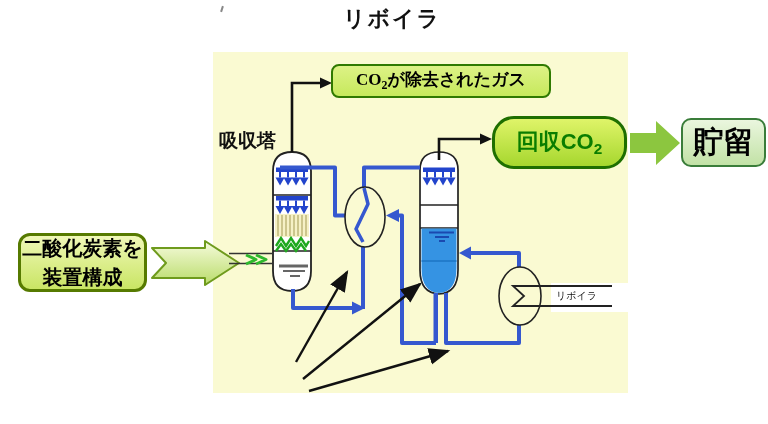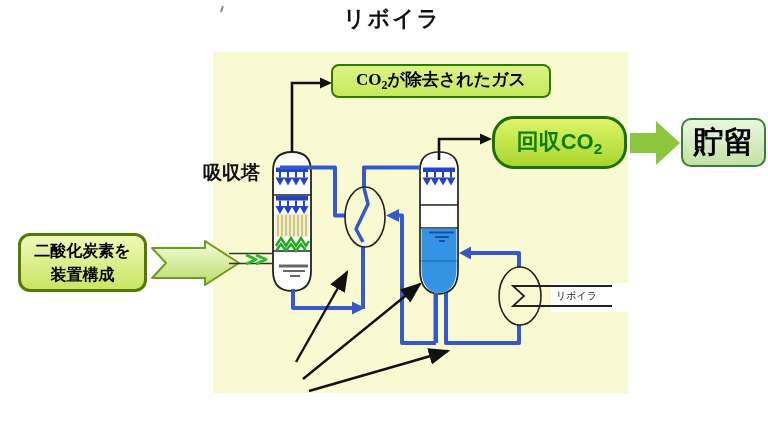--- a/index.html
+++ b/index.html
@@ -13,22 +13,22 @@
   #title{left:322px;top:4px;width:140px;text-align:center;font-size:22px;font-weight:bold;letter-spacing:2px;}
   #tick{left:221px;top:6px;width:2px;height:6px;background:#888;transform:rotate(18deg);z-index:4;}
   .gbox{z-index:4;display:flex;align-items:center;justify-content:center;text-align:center;box-sizing:border-box;}
   #box-removed{left:331px;top:64px;width:220px;height:34px;border:2px solid #2f7a00;border-radius:8px;
       background:linear-gradient(180deg,#ddf286,#c6e95c);font-size:17px;font-weight:bold;font-family:Liberation Serif, serif;}
   #box-recovered{left:492px;top:116px;width:135px;height:53px;border:3px solid #1e6f00;border-radius:22px;
       background:linear-gradient(180deg,#dff469,#a6d72e);font-size:22px;font-weight:bold;color:#0a7d00;}
   #box-storage{left:681px;top:118px;width:85px;height:49px;border:2px solid #3a7d3a;border-radius:10px;
       background:linear-gradient(180deg,#eaf6de,#c2e2a6);font-size:30px;font-weight:bold;}
   #box-inlet{left:18px;top:233px;width:129px;height:59px;border:3px solid #567a00;border-radius:12px;
-      background:linear-gradient(180deg,#f0f8b8,#c9e564);font-size:16px;font-weight:bold;line-height:1.45;}
-  #lbl-absorber{left:203px;top:128px;font-size:19px;font-weight:600;margin-top:32px;}
+      background:linear-gradient(180deg,#f0f8b8,#c9e564);font-size:20px;font-weight:bold;line-height:1.45;}
+  #lbl-absorber{left:219px;top:128px;font-size:19px;font-weight:600;}
   #lbl-regen{left:462px;top:194px;font-size:19px;font-weight:600;}
   #lbl-reboiler{left:556px;top:289px;font-size:10px;}
   #lbl-absorbent{left:227px;top:360px;font-size:22px;font-weight:bold;color:#1134c8;
       text-decoration:underline;text-underline-offset:3px;}
   sub{font-size:70%;}
 </style>
 </head>
 <body>
 
 <div id="stage">

